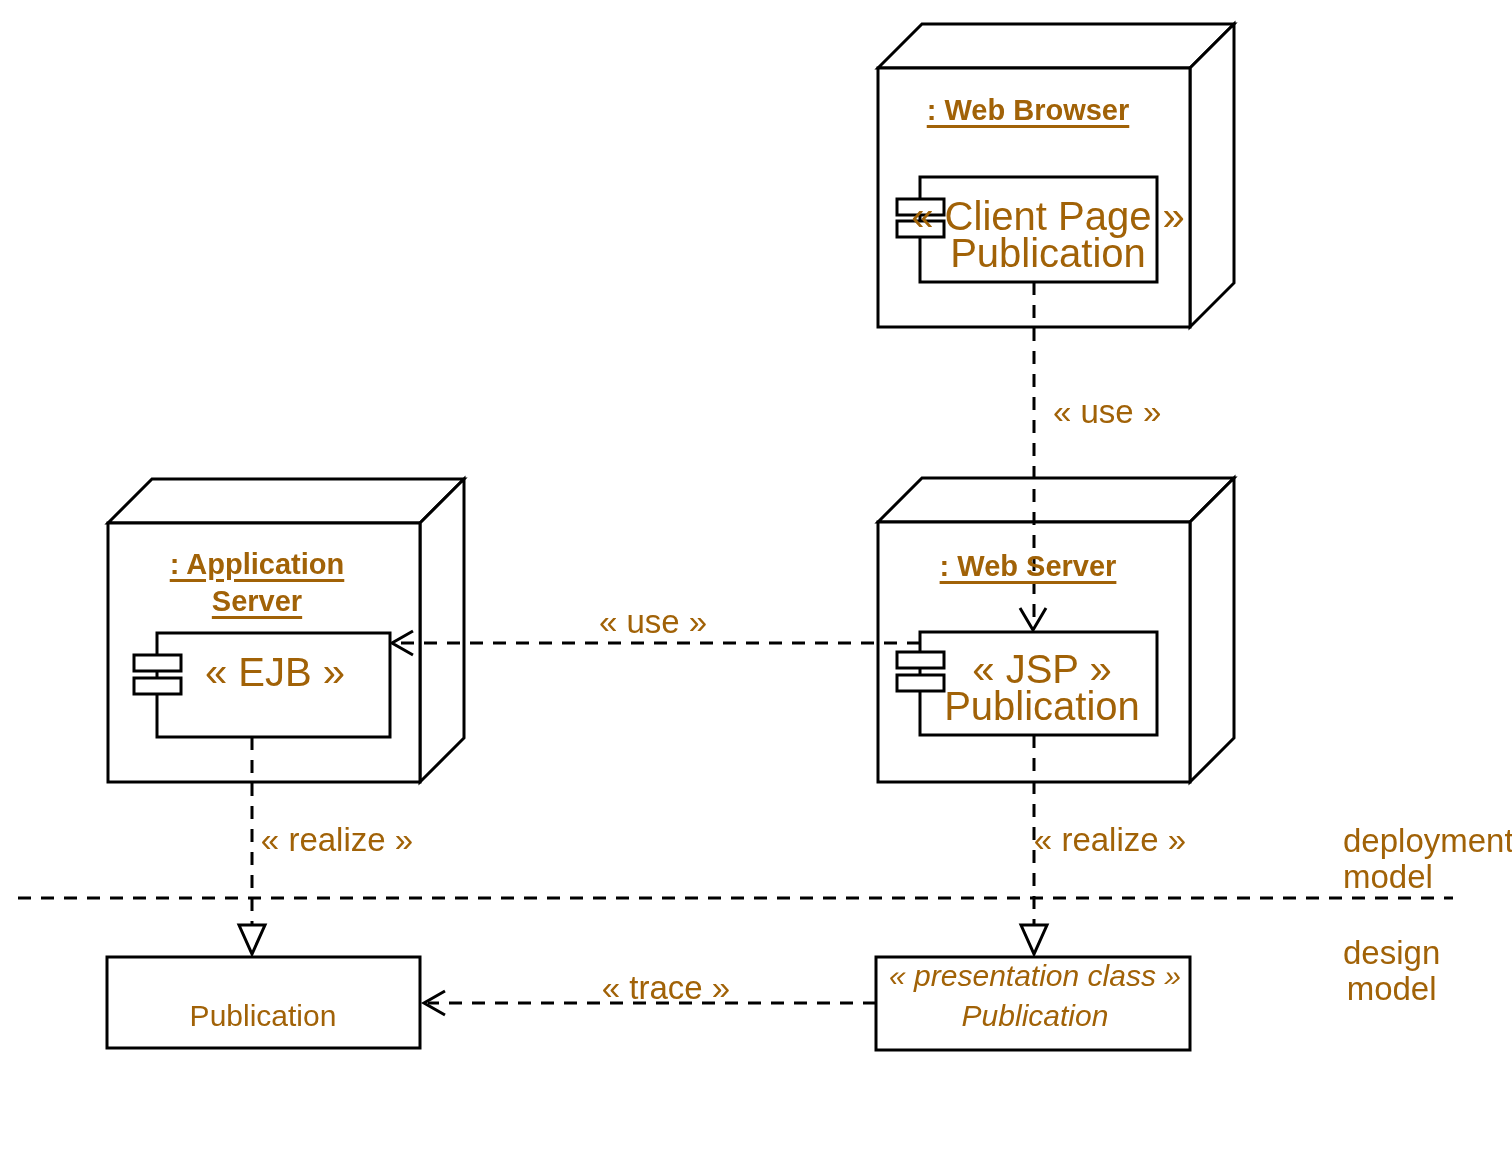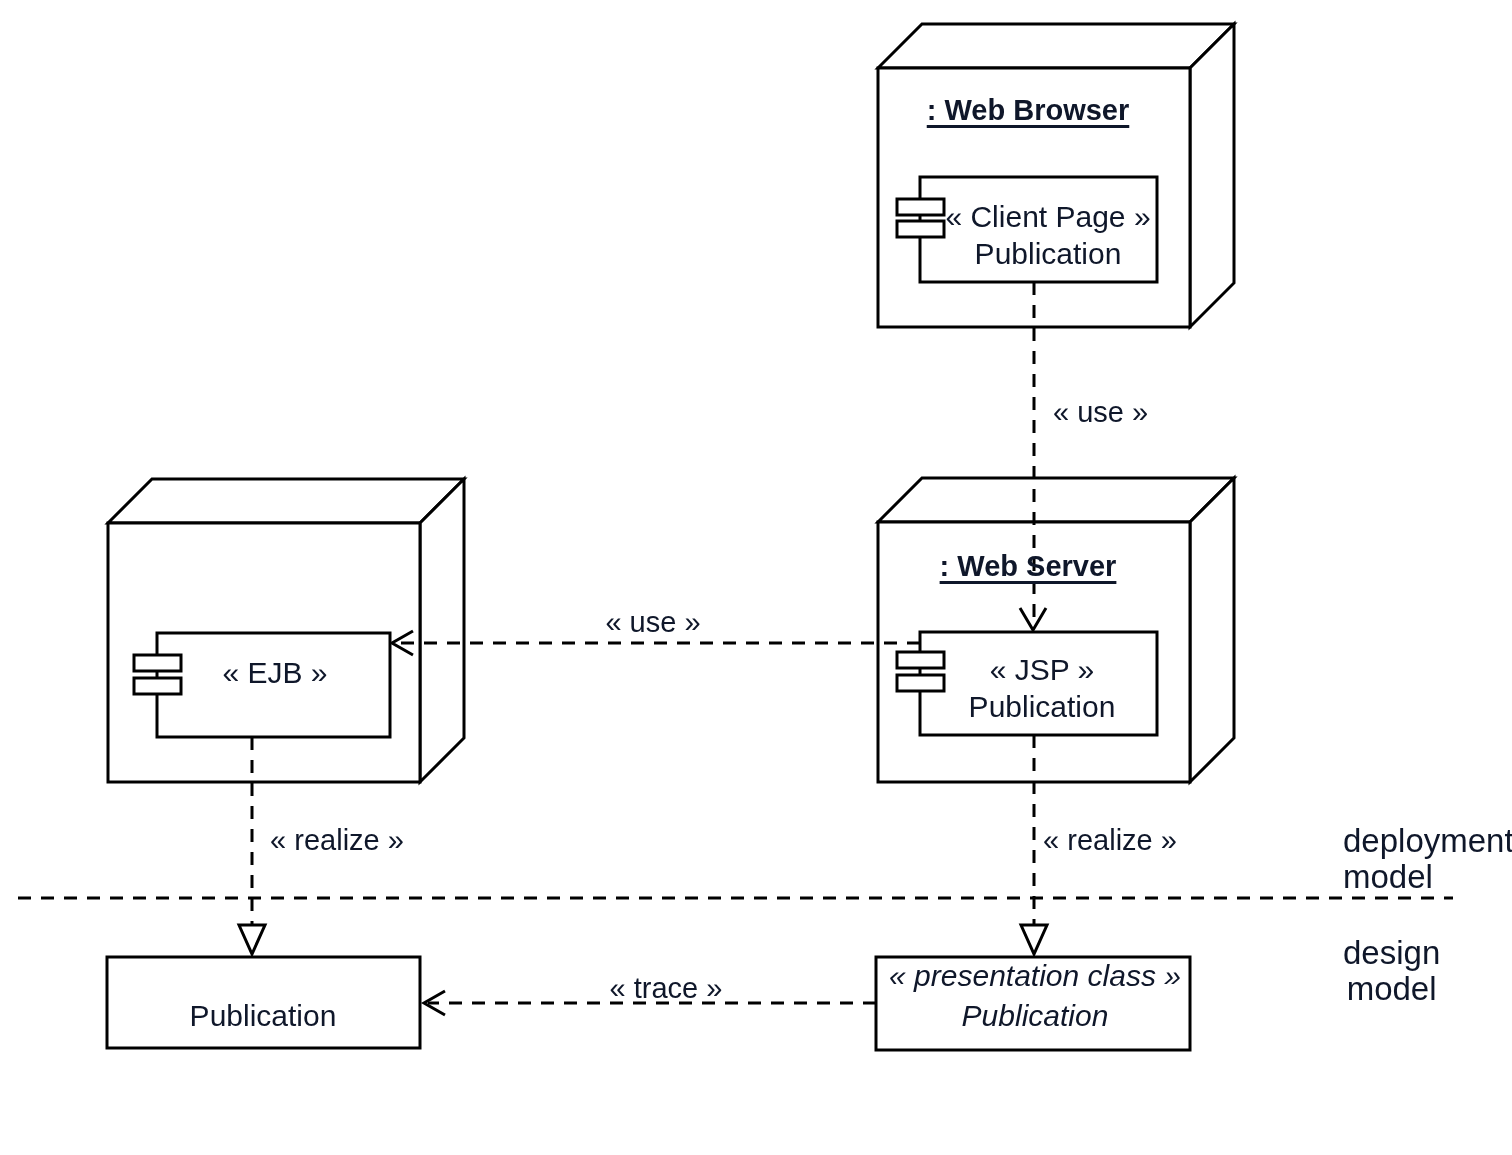--- a/index.html
+++ b/index.html
@@ -2,41 +2,41 @@
 <html><head>
 <meta charset="utf-8">
 <style>
   html, body { margin: 0; padding: 0; background: #ffffff; }
   .canvas {
     position: relative;
     width: 1512px;
     height: 1155px;
     background: #ffffff;
     font-family: "Liberation Sans", sans-serif;
-    color: #0f172a;
+    color: #a16207;
     overflow: hidden;
   }
   svg.layer { position: absolute; left: 0; top: 0; }
   .label { position: absolute; white-space: nowrap; }
   .ctr { transform: translateX(-50%); text-align: center; }
   .node-title {
     font-size: 29px;
     font-weight: bold;
     line-height: 37px;
     text-decoration: underline;
     text-decoration-thickness: 2.5px;
     text-underline-offset: 5px;
     white-space: pre-line;
   }
-  .comp-label { font-size: 30px; line-height: 37px; }
+  .comp-label { font-size: 40px; line-height: 37px; }
   .comp-label span { display: block; }
   .class-label { font-size: 30px; line-height: 37px; }
   .class-label2 { font-size: 30px; line-height: 40px; }
   .class-label2 span { display: block; font-style: italic; }
-  .edge-label { font-size: 29px; line-height: 30px; }
+  .edge-label { font-size: 33px; line-height: 30px; }
   .region-label {
     font-size: 33px;
     line-height: 36px;
     white-space: pre-line;
     text-align: left;
   }
 </style>
 </head>
 <body>
 
@@ -99,20 +99,22 @@
 
     <polyline points="1020,608 1033,630 1046,608" fill="none" stroke="#000000" stroke-width="3"></polyline>
     <polyline points="413,631 392,643 413,655" fill="none" stroke="#000000" stroke-width="3"></polyline>
     <polyline points="445,991 424,1003 445,1015" fill="none" stroke="#000000" stroke-width="3"></polyline>
     <polygon points="239,925 265,925 252,954" fill="#ffffff" stroke="#000000" stroke-width="3"></polygon>
     <polygon points="1021,925 1047,925 1034,954" fill="#ffffff" stroke="#000000" stroke-width="3"></polygon>
   </svg>
 
   <div class="label ctr node-title" style="left:1028px; top:92px;">: Web Browser</div>
   <div class="label ctr node-title" style="left:1028px; top:548px;">: Web Server</div>
+  <div class="label ctr node-title" style="left:257px; top:546px;">: Application
+Server</div>
 
   <div class="label ctr comp-label" style="left:1048px; top:198px;">
     <span>« Client Page »</span>
     <span>Publication</span>
   </div>
   <div class="label ctr comp-label" style="left:1042px; top:651px;">
     <span>« JSP »</span>
     <span>Publication</span>
   </div>
   <div class="label ctr comp-label" style="left:275px; top:654px;">« EJB »</div>

